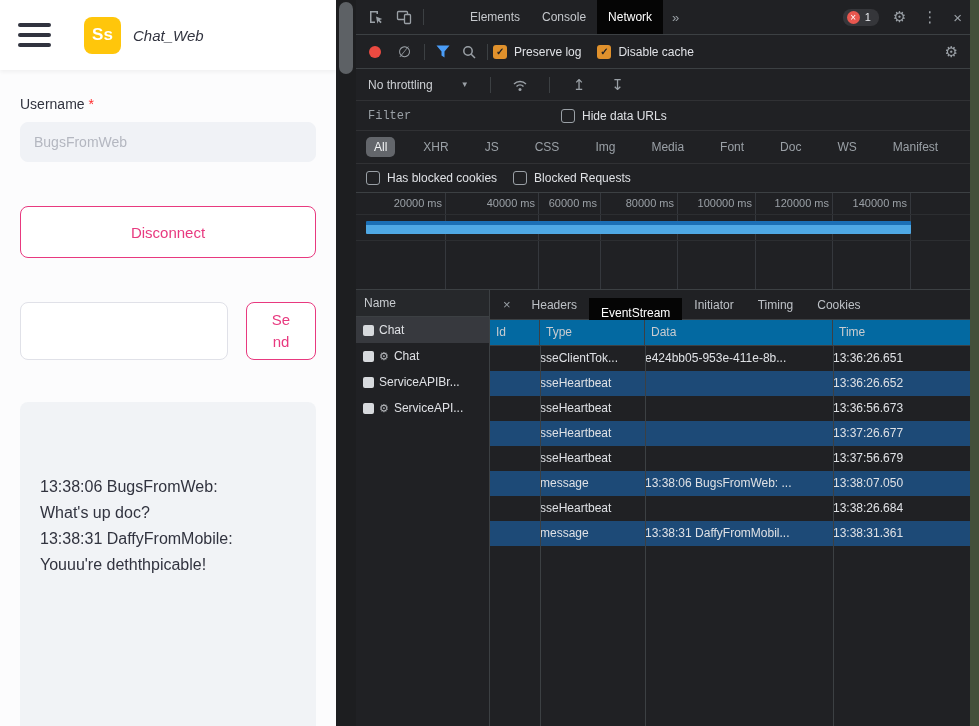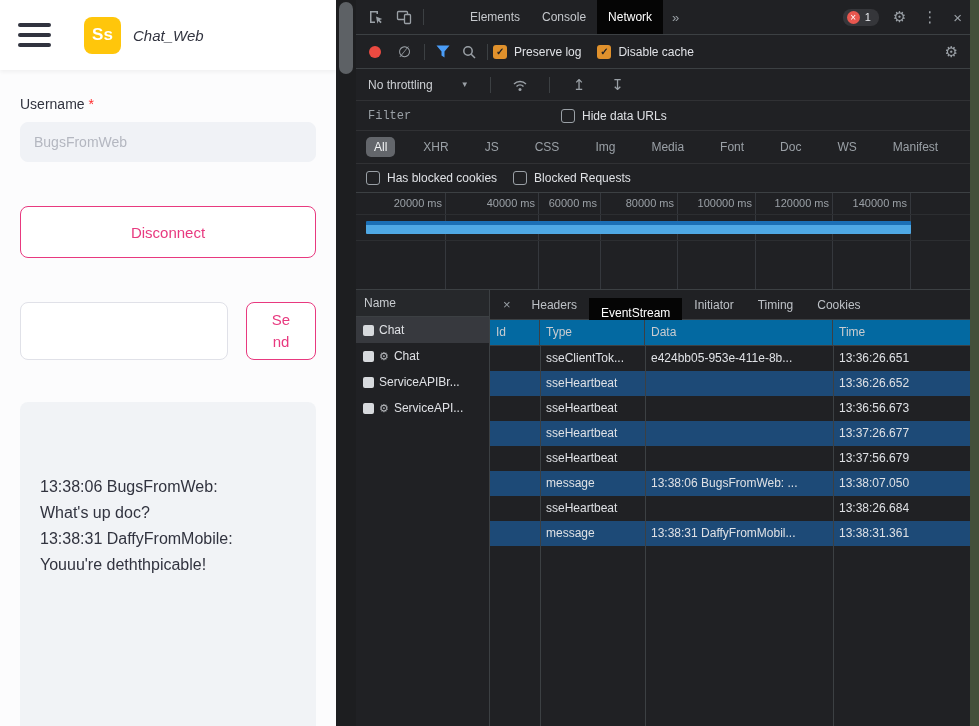--- a/index.html
+++ b/index.html
@@ -103,21 +103,21 @@
 
   .es-header { display:grid; grid-template-columns:50px 105px 188px 1fr; height:26px; line-height:25px;
                background:#0369a1; border-bottom:1px solid #3c4043; color:#c9ccd0; }
   .es-header > div { padding-left:6px; border-right:1px solid #3c4043; white-space:nowrap; overflow:hidden; cursor:pointer; }
   .es-header > div:last-child { border-right:none; }
   .es-body { position:relative; flex:1; overflow:hidden; }
   .vline { position:absolute; top:0; bottom:0; width:1px; background:#3c4043; }
   .es-row { display:grid; grid-template-columns:50px 105px 188px 1fr; height:25px; line-height:25px;
             color:#dfe1e5; cursor:pointer; }
   .es-row.alt { background:#1d4a77; }
-  .es-row > div { padding-left:6px; white-space:nowrap; overflow:hidden; }
+  .es-row > div { white-space:nowrap; overflow:hidden; }
 
   .right-strip { width:9px; min-width:9px; background:#44503a; }
 </style>
 </head>
 <body>
 
 <div class="screen">
 
   <div class="app">
     <div class="app-header">

